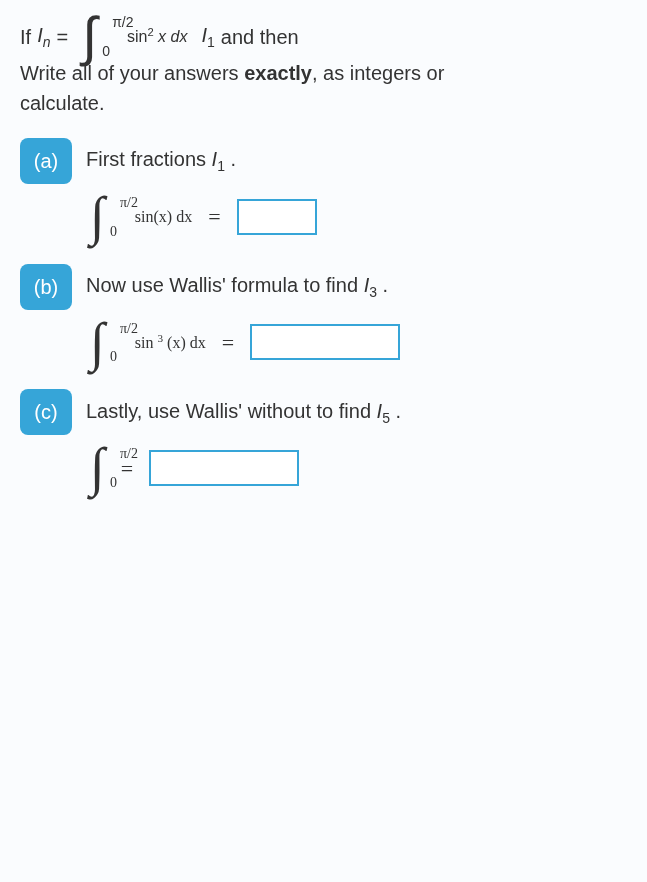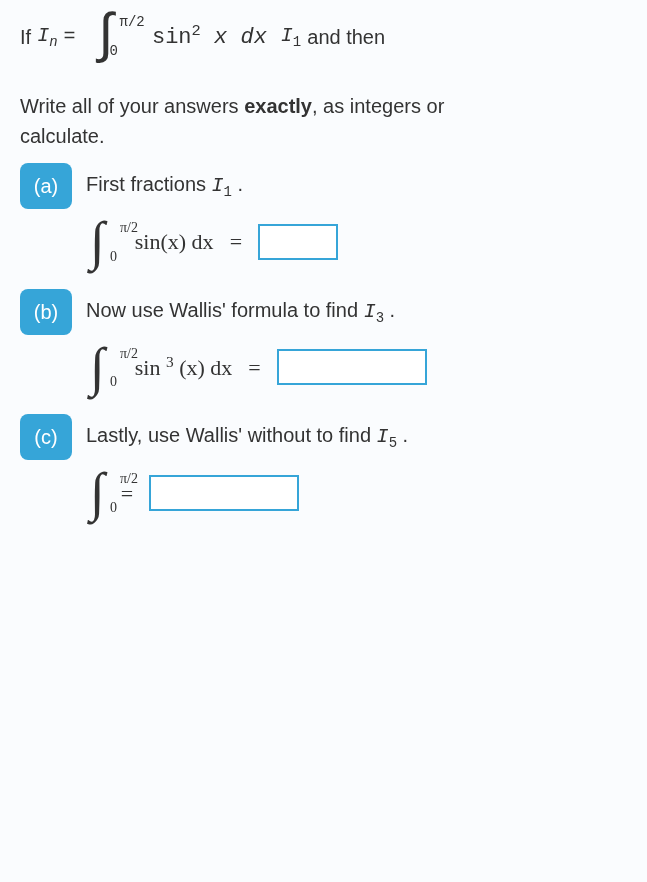--- a/index.html
+++ b/index.html
@@ -7,27 +7,27 @@
       font-size: 20px;
       color: #333;
       margin: 0;
       padding: 18px 20px;
       background: #fafcfe;
       width: 647px;
       box-sizing: border-box;
       line-height: 1.5;
     }
     .mathserif {
-      font-family: Liberation Mono, monospace;
+      font-family: Liberation Sans, sans-serif;
     }
     .intro {
-      margin-bottom: 35px;
+      margin-bottom: 2px;
     }
     .instruction {
-      margin-bottom: 12px;
+      margin-bottom: 20px;
     }
     .part {
       margin-bottom: 28px;
     }
     .part-header {
       display: flex;
       align-items: center;
       gap: 14px;
       margin-bottom: 14px;
     }
@@ -66,21 +66,21 @@
       font-size: 14px;
     }
     .int-lower {
       position: absolute;
       bottom: -6px;
       left: 20px;
       font-size: 14px;
     }
     .integrand {
       margin-left: 30px;
-      font-size: 22px;
+      font-size: 16px;
     }
     .answer-input {
       border: 2px solid #36a5d8;
       height: 36px;
       box-sizing: border-box;
       background: #fff;
       font-size: 18px;
       padding: 2px 6px;
     }
     .sub { font-size: 0.7em; vertical-align: sub; }

